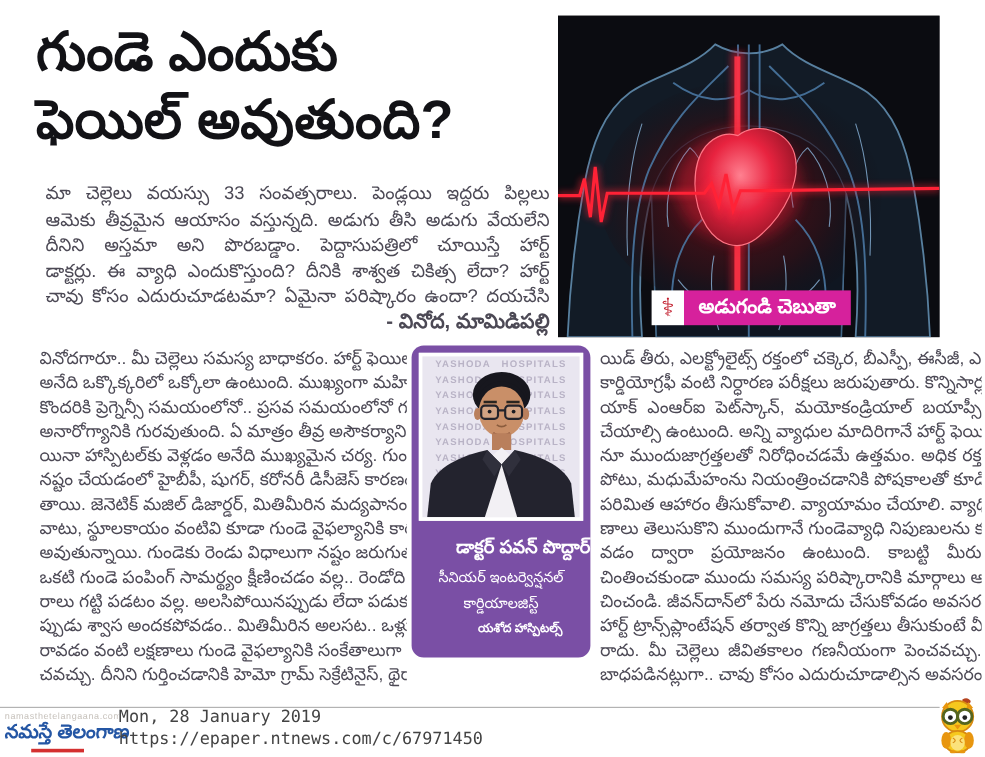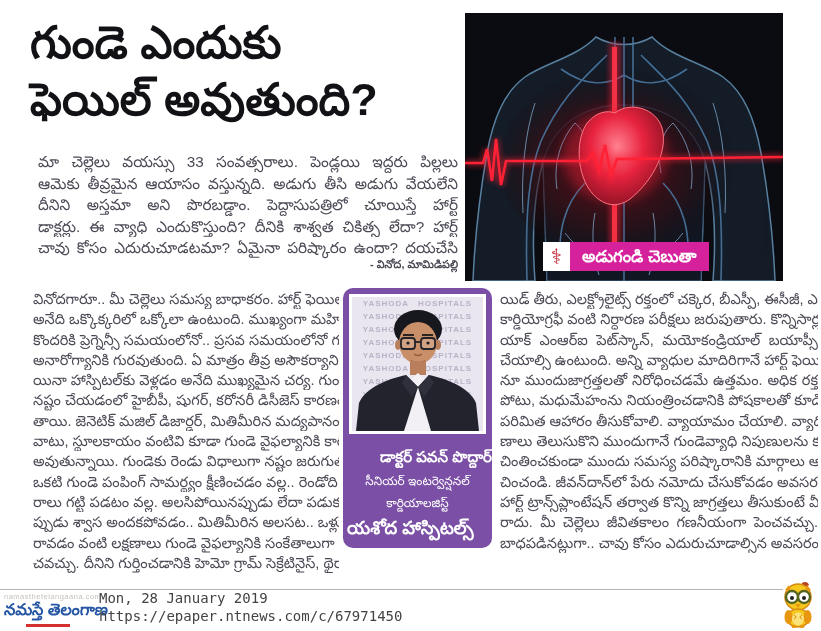--- a/index.html
+++ b/index.html
@@ -9,21 +9,21 @@
   
   .headline{position:absolute;left:30px;top:14px;width:440px;
             font-size:45px;line-height:57px;font-weight:bold;color:#121216;letter-spacing:0;}
 
   
   .intro{position:absolute;left:38px;top:151px;width:420px;color:#4c4955;
          font-size:15.3px;line-height:21.6px;}
   .intro .line{text-align:justify;text-align-last:justify;height:21.6px;overflow:hidden;}
   .intro .line:last-child{text-align-last:left;}
   .intro-sign{position:absolute;left:38px;top:258px;width:420px;text-align:right;
-              color:#4c4955;font-size:11px;font-weight:bold;}
+              color:#4c4955;font-size:17px;font-weight:bold;}
 
   
   .hero{position:absolute;left:465px;top:13px;width:318px;height:268px;background:#0b0c11;overflow:hidden;}
   .badge{position:absolute;left:78px;top:229px;height:29px;display:flex;align-items:stretch;}
   .badge-iconbox{width:27px;background:#ffffff;display:flex;align-items:center;justify-content:center;
                  font-size:21px;color:#c21f2e;line-height:29px;}
   .badge-label{background:#d6219c;color:#ffffff;font-weight:bold;font-size:16.5px;
                line-height:29px;padding:0 12px;white-space:nowrap;}
 
   
@@ -38,22 +38,22 @@
                background:#7a4fa5;border-radius:10px;}
   .photo{position:absolute;left:6px;top:6px;width:131px;height:134px;
          border:3px solid #ffffff;background:#e9e6f0;overflow:hidden;}
   .photo-backdrop{position:absolute;inset:0;color:#b9b3c6;font-size:8px;font-weight:bold;
                   line-height:13px;letter-spacing:1px;word-spacing:6px;text-align:center;overflow:hidden;}
   .photo svg{position:absolute;left:0;top:0;}
   .doc-name{position:absolute;left:0;top:160px;width:100%;text-align:right;color:#ffffff;
             font-weight:bold;font-size:15px;}
   .doc-role1{position:absolute;left:0;top:186px;width:100%;text-align:center;color:#ffffff;font-size:12px;}
   .doc-role2{position:absolute;left:0;top:208px;width:100%;text-align:center;color:#ffffff;font-size:12px;}
-  .doc-hospital{position:absolute;left:4px;top:230px;width:100%;text-align:left;color:#ffffff;
-                font-size:18px;font-weight:bold;}
+  .doc-hospital{position:absolute;left:16px;top:230px;width:100%;text-align:center;color:#ffffff;
+                font-size:10px;font-weight:bold;}
 
   
   .footer-line{position:absolute;left:0;top:589px;width:783px;height:1px;background:#b3b3b3;}
   .logo{position:absolute;left:4px;top:592px;width:95px;}
   .logo-top{font-size:7.5px;color:#c7c2bc;letter-spacing:.5px;white-space:nowrap;overflow:hidden;width:95px;}
   .logo-main{font-size:16px;font-weight:bold;color:#2456a4;transform:skewX(-6deg);white-space:nowrap;}
   .logo-bar{width:44px;height:3px;background:#d43030;margin:1px 0 0 22px;}
   .stamp{position:absolute;left:99px;color:#434343;font-family:"DejaVu Sans Mono","Liberation Mono",monospace;
          font-size:14px;white-space:nowrap;}
   .stamp-date{top:590px;}
@@ -164,20 +164,21 @@
     </div>
   <div class="col col-right">
       <div class="line">యిడ్ తీరు, ఎలక్ట్రోలైట్స్ రక్తంలో చక్కెర, బీఎస్పీ, ఈసీజీ, ఎలక్ట్రో</div>
       <div class="line">కార్డియోగ్రఫీ వంటి నిర్ధారణ పరీక్షలు జరుపుతారు. కొన్నిసార్లు కార్డి</div>
       <div class="line">యాక్ ఎంఆర్ఐ పెట్‌స్కాన్, మయోకండ్రియాల్ బయాప్సీ</div>
       <div class="line">చేయాల్సి ఉంటుంది. అన్ని వ్యాధుల మాదిరిగానే హార్ట్ ఫెయిల్యూర్</div>
       <div class="line">నూ ముందుజాగ్రత్తలతో నిరోధించడమే ఉత్తమం. అధిక రక్త</div>
       <div class="line">పోటు, మధుమేహంను నియంత్రించడానికి పోషకాలతో కూడిన</div>
       <div class="line">పరిమిత ఆహారం తీసుకోవాలి. వ్యాయామం చేయాలి. వ్యాధి లక్ష</div>
       <div class="line">ణాలు తెలుసుకొని ముందుగానే గుండెవ్యాధి నిపుణులను కల</div>
+      <div class="line">వడం ద్వారా ప్రయోజనం ఉంటుంది. కాబట్టి మీరు</div>
       <div class="line">చింతించకుండా ముందు సమస్య పరిష్కారానికి మార్గాలు ఆలో</div>
       <div class="line">చించండి. జీవన్‌దాన్‌లో పేరు నమోదు చేసుకోవడం అవసరం.</div>
       <div class="line">హార్ట్ ట్రాన్స్‌ప్లాంటేషన్ తర్వాత కొన్ని జాగ్రత్తలు తీసుకుంటే మీరు</div>
       <div class="line">రాదు. మీ చెల్లెలు జీవితకాలం గణనీయంగా పెంచవచ్చు.</div>
       <div class="line">బాధపడినట్లుగా.. చావు కోసం ఎదురుచూడాల్సిన అవసరం</div>
     </div>
 
   <div class="doctor-card">
     <div class="photo">
       <div class="photo-backdrop">YASHODA HOSPITALS YASHODA HOSPITALS YASHODA HOSPITALS YASHODA HOSPITALS YASHODA HOSPITALS YASHODA HOSPITALS YASHODA HOSPITALS YASHODA HOSPITALS</div>

